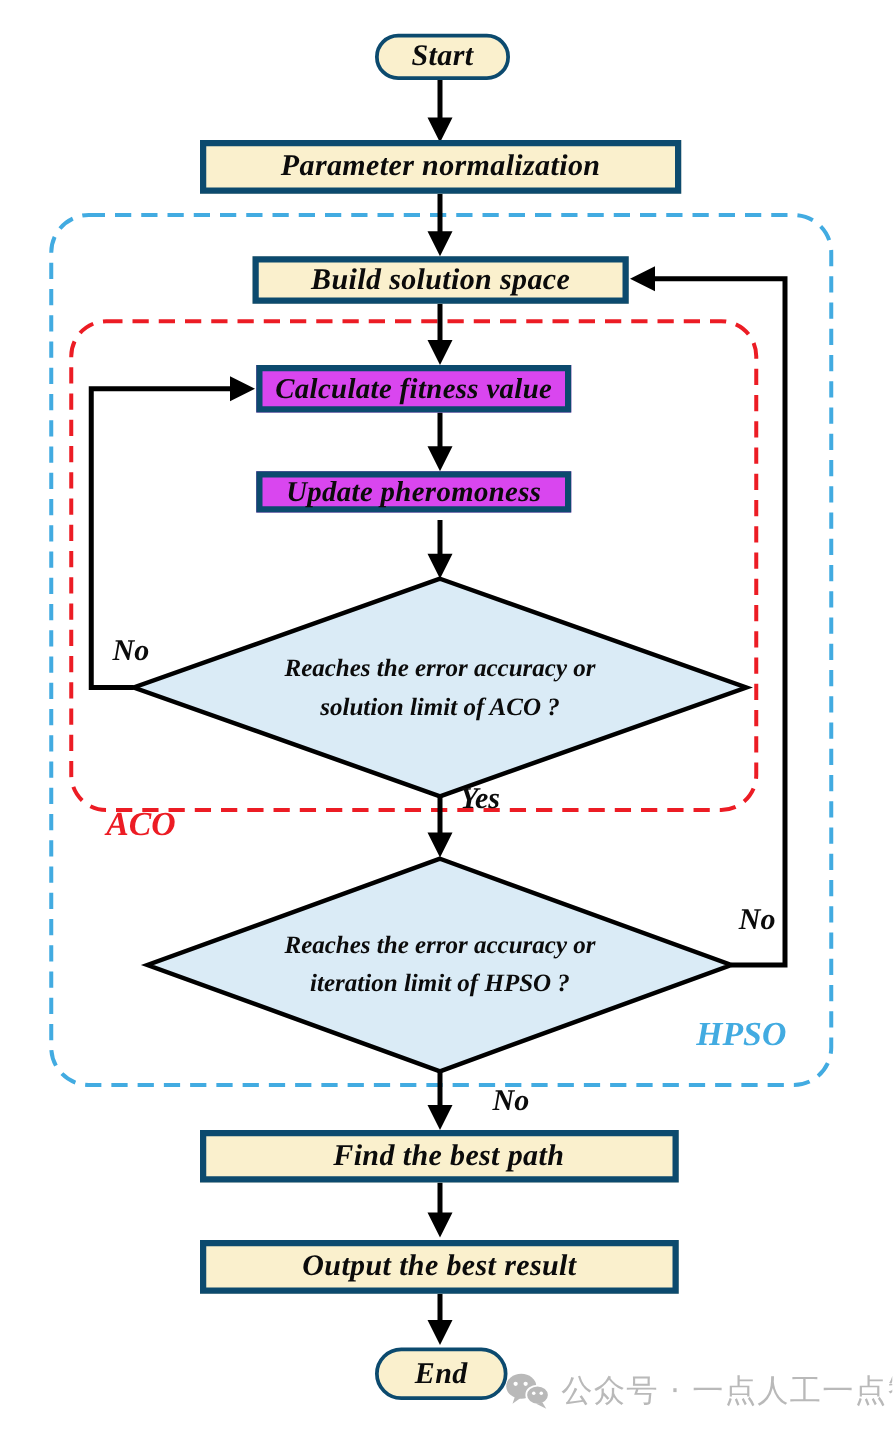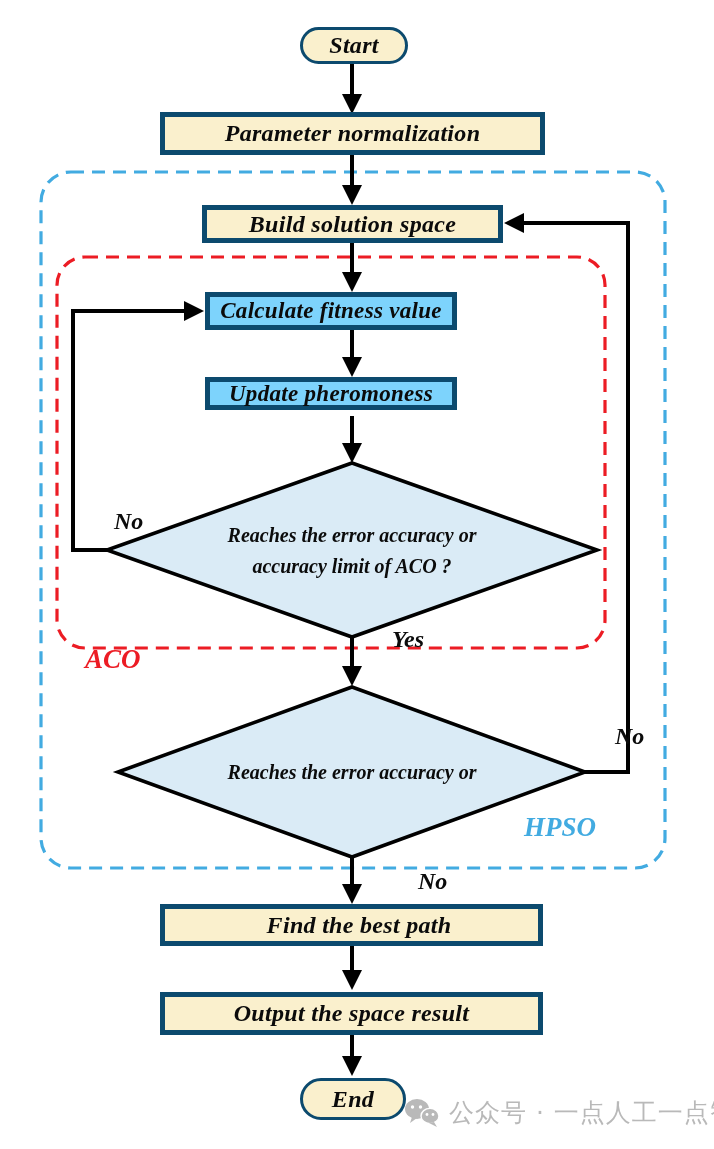--- a/index.html
+++ b/index.html
@@ -28,21 +28,21 @@
     align-items: center;
     justify-content: center;
     font-weight: bold;
     font-style: italic;
     font-size: 24px;
     color: #0b0b0b;
     letter-spacing: 0.3px;
     text-align: center;
   }
   .process { background: #FAF0CD; }
-  .algo    { background: #7dd3fc; }
+  .algo    { background: #d946ef; }
   .terminal {
     background: #FAF0CD;
     border-width: 3.5px;
   }
   .diamond-text {
     position: absolute;
     display: flex;
     flex-direction: column;
     align-items: center;
     justify-content: center;
@@ -53,21 +53,20 @@
     line-height: 31px;
     text-align: center;
     pointer-events: none;
   }
   .edge-label {
     position: absolute;
     font-weight: bold;
     font-style: italic;
     font-size: 24px;
     color: #0b0b0b;
-    margin-left: 24px;
   }
   .group-label {
     position: absolute;
     font-weight: bold;
     font-style: italic;
     font-size: 27px;
   }
   .group-label.aco  { color: #EC1C24; }
   .group-label.hpso { color: #42ABE1; }
   .watermark {
@@ -162,45 +161,46 @@
   <div class="node algo" style="left:205px; top:292px; width:252px; height:38px; font-size:23px;">
     <span>Calculate fitness value</span>
   </div>
 
   <div class="node algo" style="left:205px; top:377px; width:252px; height:33px; font-size:23px;">
     <span>Update pheromoness</span>
   </div>
 
   <div class="diamond-text" style="left:132px; top:519px; width:440px; height:64px;">
     <span>Reaches the error accuracy or</span>
-    <span>accuracy limit of ACO ?</span>
+    <span>solution limit of ACO ?</span>
   </div>
   <div class="diamond-text" style="left:132px; top:740px; width:440px; height:64px;">
     <span>Reaches the error accuracy or</span>
+    <span>iteration limit of HPSO ?</span>
   </div>
 
   <div class="node process" style="left:160px; top:904px; width:383px; height:42px;padding-left:15px;">
     <span>Find the best path</span>
   </div>
 
   <div class="node process" style="left:160px; top:992px; width:383px; height:43px;">
-    <span>Output the space result</span>
+    <span>Output the best result</span>
   </div>
 
   <div class="node terminal" style="left:300px; top:1078px; width:106px; height:42px; border-radius:21px;">
     <span>End</span>
   </div>
 
   <span class="edge-label" style="left:90px; top:508px;">No</span>
   <span class="edge-label" style="left:368px; top:626px;">Yes</span>
   <span class="edge-label" style="left:591px; top:723px;">No</span>
   <span class="edge-label" style="left:394px; top:868px;">No</span>
 
   <span class="group-label aco" style="left:85px; top:644px;">ACO</span>
-  <span class="group-label hpso" style="left:524px; top:812px;">HPSO</span>
+  <span class="group-label hpso" style="left:557px; top:812px;">HPSO</span>
 
   <div class="watermark">
     <svg width="36" height="30" viewBox="0 0 36 30">
       <ellipse cx="13" cy="11" rx="12" ry="10" fill="#b9b9b9"></ellipse>
       <polygon points="8,19 6,25 13,20" fill="#b9b9b9"></polygon>
       <circle cx="8.5" cy="9" r="1.7" fill="#ffffff"></circle>
       <circle cx="16.5" cy="9" r="1.7" fill="#ffffff"></circle>
       <ellipse cx="26" cy="18" rx="9" ry="7.6" fill="#b9b9b9" stroke="#ffffff" stroke-width="1.4"></ellipse>
       <polygon points="30,24 33,29 25,25" fill="#b9b9b9"></polygon>
       <circle cx="23" cy="16.5" r="1.4" fill="#ffffff"></circle>

